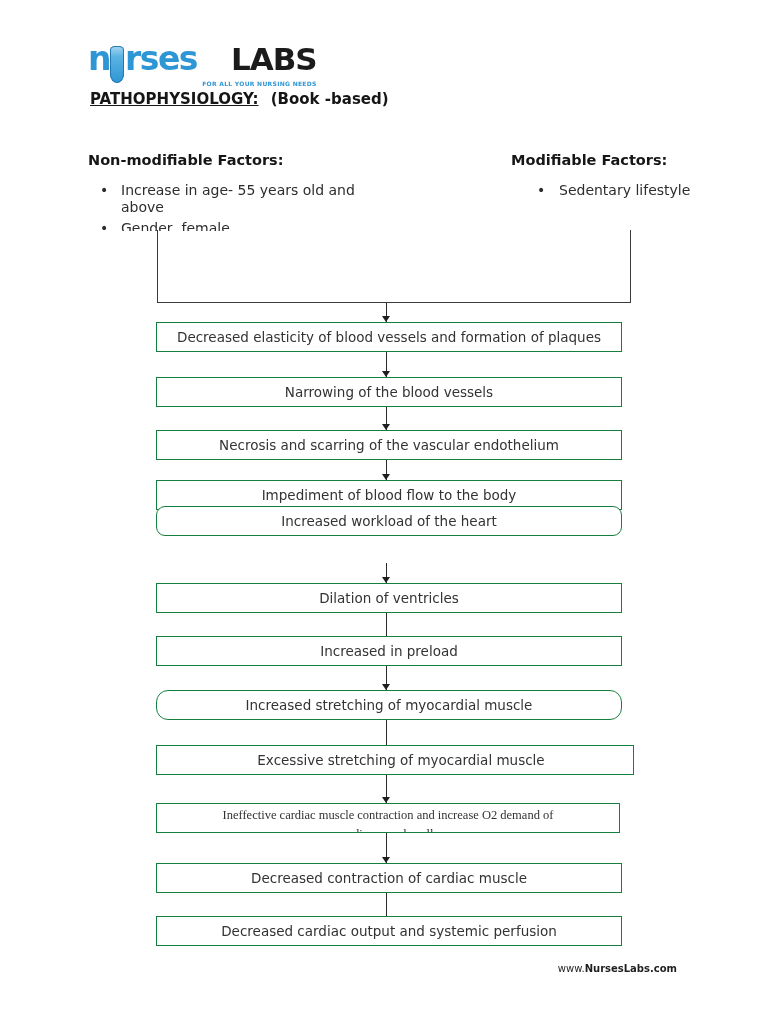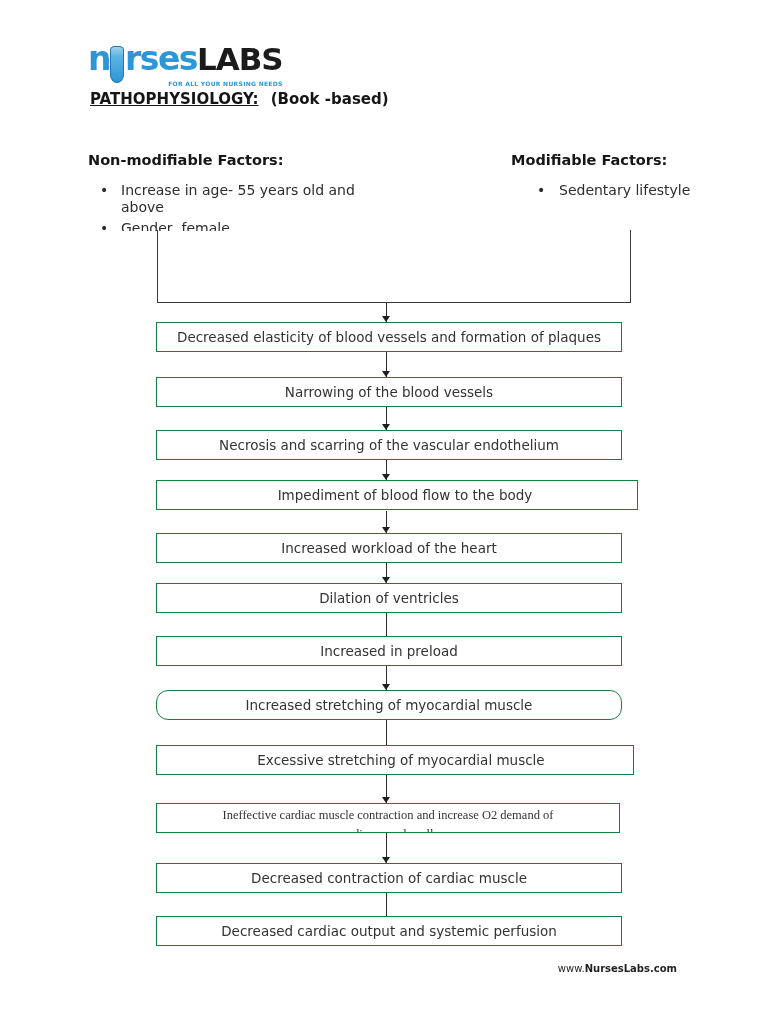--- a/index.html
+++ b/index.html
@@ -5,21 +5,21 @@
   html,body{margin:0;padding:0;background:#ffffff;}
   .page{
     position:relative;width:768px;height:1024px;background:#ffffff;
     font-family:"DejaVu Sans","Liberation Sans",sans-serif;color:#1d1d1d;overflow:hidden;
   }
 
   
   .logo{position:absolute;left:88px;top:40px;height:52px;white-space:nowrap;}
   .logo-line{display:flex;align-items:flex-end;}
   .logo-blue{font-size:33px;font-weight:700;color:#2e96d5;letter-spacing:-1.5px;line-height:38px;}
-  .logo-dark{font-size:31px;font-weight:700;color:#1b1b1b;letter-spacing:-1px;line-height:38px;}
+  .logo-dark{font-size:31px;font-weight:700;color:#1b1b1b;letter-spacing:-1px;line-height:38px;margin-left:34px;}
   .tube{
     display:inline-block;width:14px;height:37px;margin:0 1px 0 0;position:relative;top:5px;
     background:linear-gradient(180deg,#a8d9f1 0%,#5cb3e3 28%,#2e96d5 100%);
     border-radius:5px 5px 7px 7px/4px 4px 9px 9px;
     box-shadow:inset 0 0 0 1px #2277ad;
   }
   .logo-tagline{
     position:absolute;right:0;top:40px;font-size:6px;font-weight:700;color:#2e96d5;
     letter-spacing:.3px;text-transform:uppercase;
   }
@@ -110,26 +110,26 @@
   <div class="flow-box" style="top:377px;">
       <span>Narrowing of the blood vessels</span>
     </div>
   <div class="conn arrow" style="top:407px;height:23px;"></div>
 
   <div class="flow-box" style="top:430px;">
       <span>Necrosis and scarring of the vascular endothelium</span>
     </div>
   <div class="conn arrow" style="top:460px;height:20px;"></div>
 
-  <div class="flow-box" style="top:480px;padding-left:16px;">
+  <div class="flow-box" style="top:480px;">
       <span>Impediment of blood flow to the body</span>
     </div>
   <div class="conn arrow" style="top:511px;height:22px;"></div>
 
-  <div class="flow-box" style="top:533px;">
+  <div class="flow-box" style="top:506px;border-radius:9px;">
       <span>Increased workload of the heart</span>
     </div>
   <div class="conn arrow" style="top:563px;height:20px;"></div>
 
   <div class="flow-box" style="top:583px;">
       <span>Dilation of ventricles</span>
     </div>
   <div class="conn" style="top:613px;height:23px;"></div>
 
   <div class="flow-box" style="top:636px;text-align:center;">

